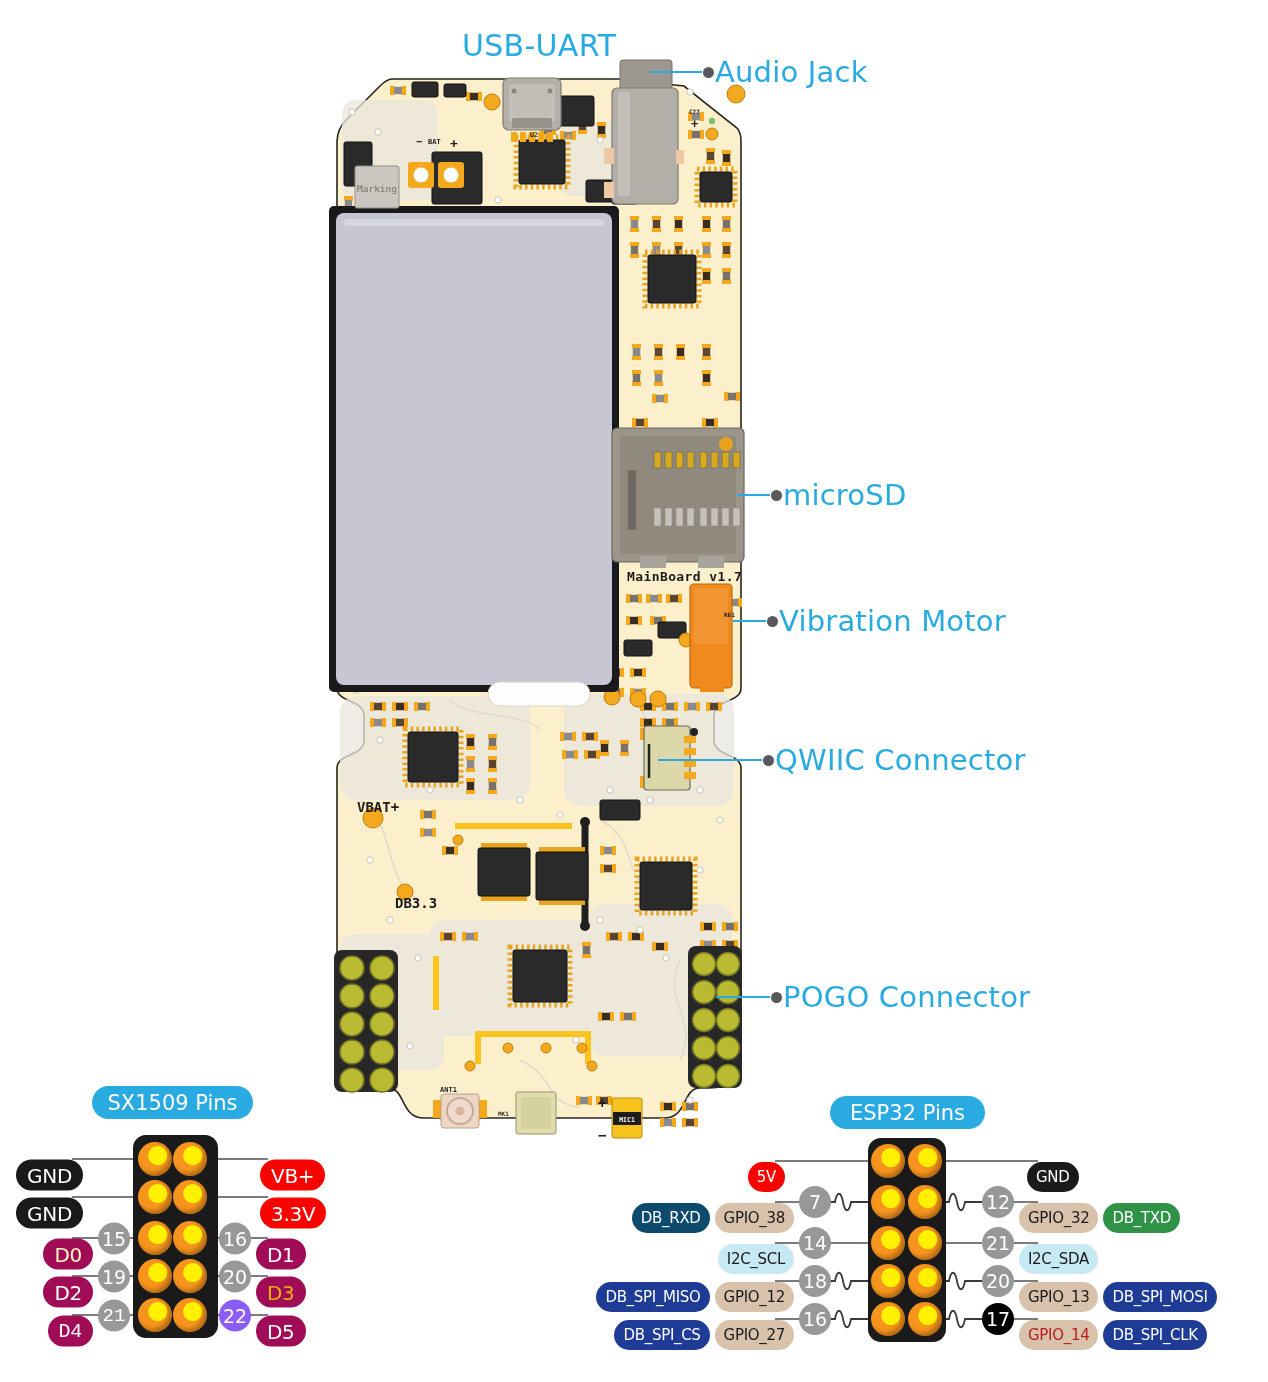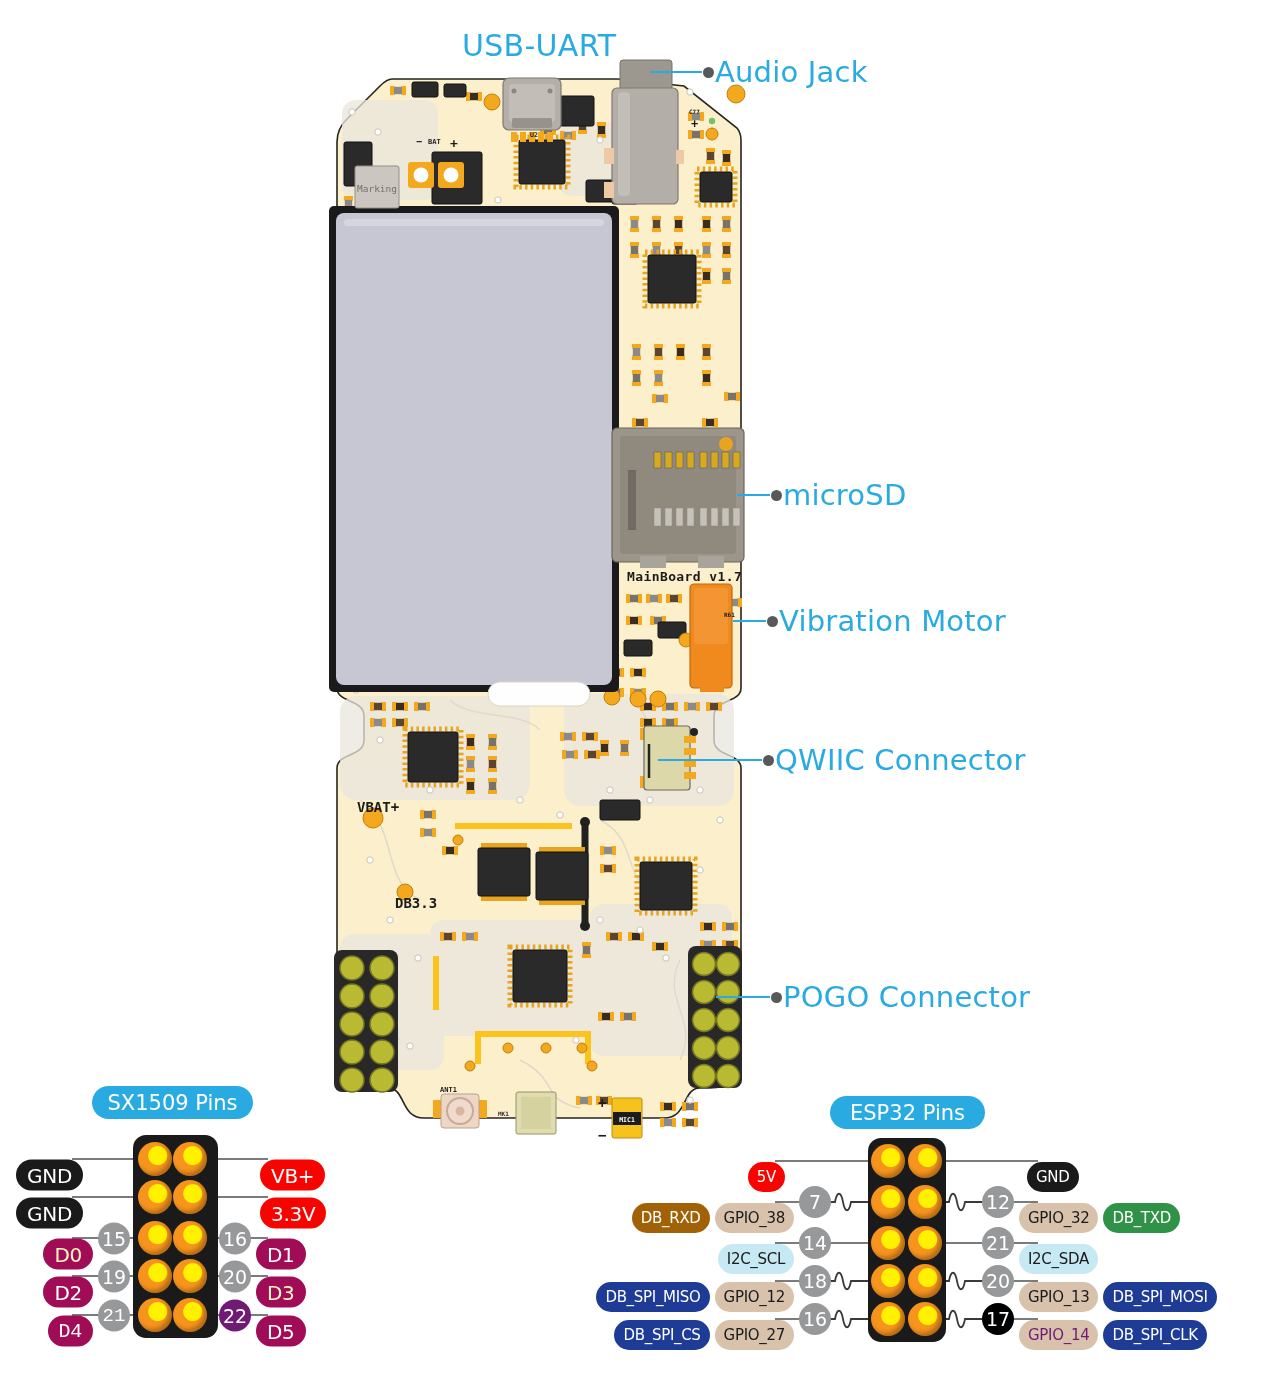--- a/index.html
+++ b/index.html
@@ -658,30 +658,30 @@
         <span class="pill" style="background: rgb(160, 13, 86); color: rgb(255, 255, 255);">D1</span>
       </div>
       <div class="pline" style="left: 52px; top: 195px; width: 88px;"></div>
       <div class="pline" style="left: 165px; top: 195px; width: 83px;"></div>
       <div class="prow" style="top: 196px; right: 210px;">
         <span class="pill" style="background: rgb(160, 13, 86); color: rgb(255, 255, 255);">D2</span>
         <span class="ncirc" style="background: rgb(151, 152, 154);">19</span>
       </div>
       <div class="prow" style="top: 196px; left: 199px;">
         <span class="ncirc" style="background: rgb(151, 152, 154);">20</span>
-        <span class="pill" style="background: rgb(160, 13, 86); color: #fef9c3;">D3</span>
+        <span class="pill" style="background: rgb(160, 13, 86); color: #eab308;">D3</span>
       </div>
       <div class="pline" style="left: 52px; top: 234px; width: 88px;"></div>
       <div class="pline" style="left: 165px; top: 234px; width: 83px;"></div>
       <div class="prow" style="top: 235px; right: 210px; font-family: Liberation Mono, monospace;">
         <span class="pill" style="background: rgb(160, 13, 86); color: rgb(255, 255, 255);">D4</span>
         <span class="ncirc" style="background: rgb(151, 152, 154);">21</span>
       </div>
       <div class="prow" style="top: 235px; left: 199px;">
-        <span class="ncirc" style="background: #701a75;">22</span>
+        <span class="ncirc" style="background: #8b5cf6;">22</span>
         <span class="pill" style="background: rgb(160, 13, 86); color: rgb(255, 255, 255);">D5</span>
       </div>
       <div class="pconn" style="left: 113px; top: 55px; width: 85px; height: 203px;">
         <div class="hpin" style="left: 5px; top: 7px;"></div>
         <div class="hpin" style="left: 40px; top: 7px;"></div>
         <div class="hpin" style="left: 5px; top: 45px;"></div>
         <div class="hpin" style="left: 40px; top: 45px;"></div>
         <div class="hpin" style="left: 5px; top: 86px;"></div>
         <div class="hpin" style="left: 40px; top: 86px;"></div>
         <div class="hpin" style="left: 5px; top: 124px;"></div>
@@ -706,21 +706,21 @@
       <div class="pline" style="left: 225px; top: 121px; width: 56px;"></div>
       <div class="squig" style="left: 280px; top: 109px;"><svg width="40" height="26" viewBox="0 0 40 26">
           <path d="M0 13 H5 C7 2 11 2 13 13 C15 24 19 24 21 13 H40" fill="none" stroke="#3a3a3a" stroke-width="1.8"></path>
         </svg></div>
       <div class="pline" style="left: 371px; top: 121px; width: 25px;"></div>
       <div class="squig" style="left: 394px; top: 109px;"><svg width="40" height="26" viewBox="0 0 40 26">
           <path d="M0 13 H5 C7 2 11 2 13 13 C15 24 19 24 21 13 H40" fill="none" stroke="#3a3a3a" stroke-width="1.8"></path>
         </svg></div>
       <div class="pline" style="left: 428px; top: 121px; width: 60px;"></div>
       <div class="prow" style="top: 122px; right: 435px;">
-        <span class="pill" style="background: #a16207; color: rgb(255, 255, 255);">DB_RXD</span>
+        <span class="pill" style="background: #0c4a6e; color: rgb(255, 255, 255);">DB_RXD</span>
         <span class="pill" style="background: rgb(216, 194, 172); color: rgb(26, 26, 26);">GPIO_38</span>
         <span class="ncirc" style="background: rgb(151, 152, 154);">7</span>
       </div>
       <div class="prow" style="top: 122px; left: 432px;">
         <span class="ncirc" style="background: rgb(151, 152, 154);">12</span>
         <span class="pill" style="background: rgb(216, 194, 172); color: rgb(26, 26, 26);">GPIO_32</span>
         <span class="pill" style="background: rgb(47, 147, 71); color: rgb(255, 255, 255);">DB_TXD</span>
       </div>
       <div class="pline" style="left: 225px; top: 162px; width: 115px;"></div>
       <div class="pline" style="left: 373px; top: 162px; width: 115px;"></div>
@@ -760,21 +760,21 @@
           <path d="M0 13 H5 C7 2 11 2 13 13 C15 24 19 24 21 13 H40" fill="none" stroke="#3a3a3a" stroke-width="1.8"></path>
         </svg></div>
       <div class="pline" style="left: 428px; top: 238px; width: 60px;"></div>
       <div class="prow" style="top: 239px; right: 435px;">
         <span class="pill" style="background: rgb(30, 60, 150); color: rgb(255, 255, 255);">DB_SPI_CS</span>
         <span class="pill" style="background: rgb(216, 194, 172); color: rgb(26, 26, 26);">GPIO_27</span>
         <span class="ncirc" style="background: rgb(151, 152, 154);">16</span>
       </div>
       <div class="prow" style="top: 239px; left: 432px;">
         <span class="ncirc" style="background: #000000;">17</span>
-        <span class="pill" style="background: rgb(216, 194, 172); color: #701a75;">GPIO_14</span>
+        <span class="pill" style="background: rgb(216, 194, 172); color: #b91c1c;">GPIO_14</span>
         <span class="pill" style="background: rgb(30, 60, 150); color: rgb(255, 255, 255);">DB_SPI_CLK</span>
       </div>
       <div class="pconn" style="left: 318px; top: 58px; width: 78px; height: 204px;">
         <div class="hpin" style="left: 3px; top: 6px;"></div>
         <div class="hpin" style="left: 40px; top: 6px;"></div>
         <div class="hpin" style="left: 3px; top: 47px;"></div>
         <div class="hpin" style="left: 40px; top: 47px;"></div>
         <div class="hpin" style="left: 3px; top: 88px;"></div>
         <div class="hpin" style="left: 40px; top: 88px;"></div>
         <div class="hpin" style="left: 3px; top: 126px;"></div>

